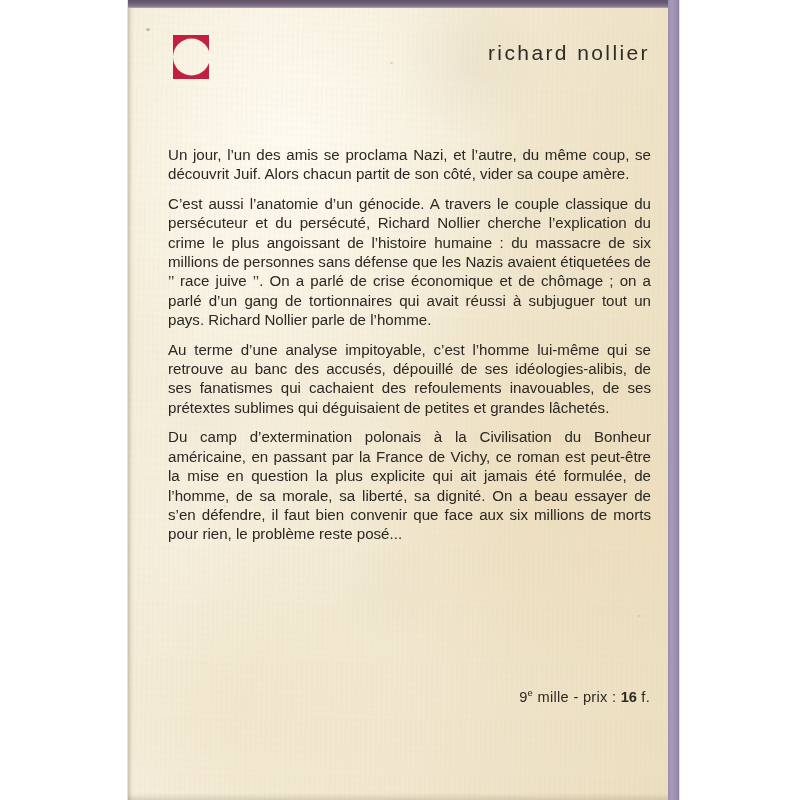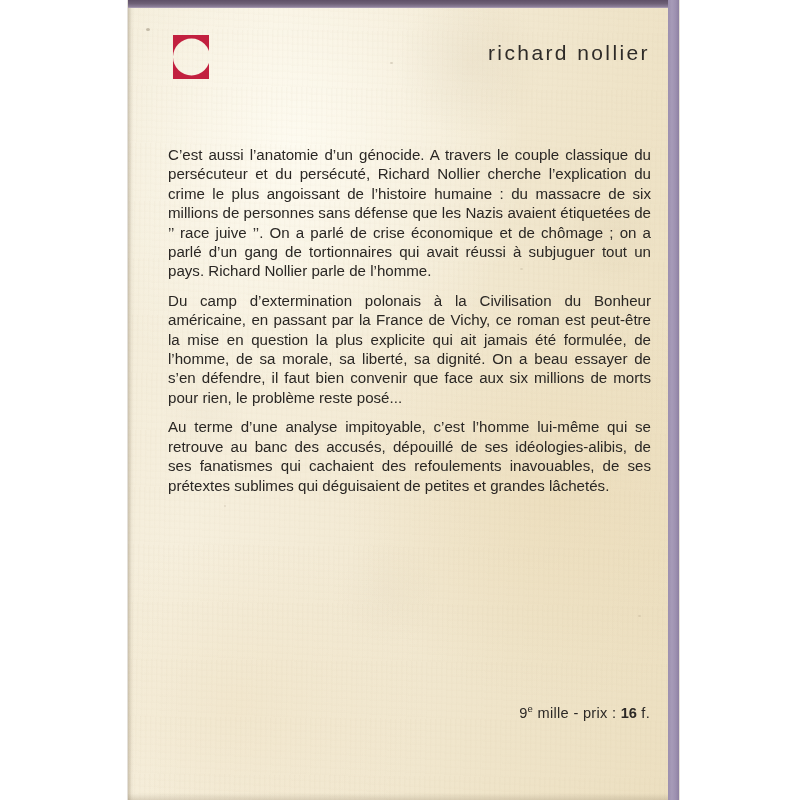--- a/index.html
+++ b/index.html
@@ -142,21 +142,20 @@
     position: absolute;
     left: 330px;
     top: 689px;
     width: 320px;
     text-align: right;
     font-family: "Liberation Sans", sans-serif;
     font-size: 14.6px;
     color: #2c2926;
     letter-spacing: .3px;
     white-space: nowrap;
-    margin-top: 16px;
   }
   #price-line .price-amount {
     font-weight: bold;
     letter-spacing: 0;
   }
   #price-line sup {
     font-size: 9.5px;
     vertical-align: super;
     line-height: 0;
   }
@@ -208,22 +207,23 @@
         <rect x="0" y="0" width="36" height="44" fill="#c2203f" mask="url(#left-mask)"></rect>
         <rect x="38" y="0" width="36" height="44" fill="#c2203f" mask="url(#right-mask)"></rect>
       </g>
     </svg>
   </div>
 
   <div id="author-name">richard nollier</div>
 
 
   <div id="blurb">
+    <p>Un jour, l’un des amis se proclama Nazi, et l’autre, du même coup, se découvrit Juif. Alors chacun partit de son côté, vider sa coupe amère.</p>
     <p>C’est aussi l’anatomie d’un génocide. A travers le couple classique du persécuteur et du persécuté, Richard Nollier cherche l’explication du crime le plus angoissant de l’histoire humaine : du massacre de six millions de personnes sans défense que les Nazis avaient étiquetées de ’’ race juive ’’. On a parlé de crise économique et de chômage ; on a parlé d’un gang de tortionnaires qui avait réussi à subjuguer tout un pays. Richard Nollier parle de l’homme.</p>
+    <p>Au terme d’une analyse impitoyable, c’est l’homme lui-même qui se retrouve au banc des accusés, dépouillé de ses idéologies-alibis, de ses fanatismes qui cachaient des refoulements inavouables, de ses prétextes sublimes qui déguisaient de petites et grandes lâchetés.</p>
     <p>Du camp d’extermination polonais à la Civilisation du Bonheur américaine, en passant par la France de Vichy, ce roman est peut-être la mise en question la plus explicite qui ait jamais été formulée, de l’homme, de sa morale, sa liberté, sa dignité. On a beau essayer de s’en défendre, il faut bien convenir que face aux six millions de morts pour rien, le problème reste posé...</p>
-    <p>Au terme d’une analyse impitoyable, c’est l’homme lui-même qui se retrouve au banc des accusés, dépouillé de ses idéologies-alibis, de ses fanatismes qui cachaient des refoulements inavouables, de ses prétextes sublimes qui déguisaient de petites et grandes lâchetés.</p>
   </div>
 
   <div id="price-line">
     <span>9</span><sup>e</sup><span> mille</span><span> - </span><span>prix : </span><span class="price-amount">16</span><span> f.</span>
   </div>
 
 </div>
 
 </body></html>

